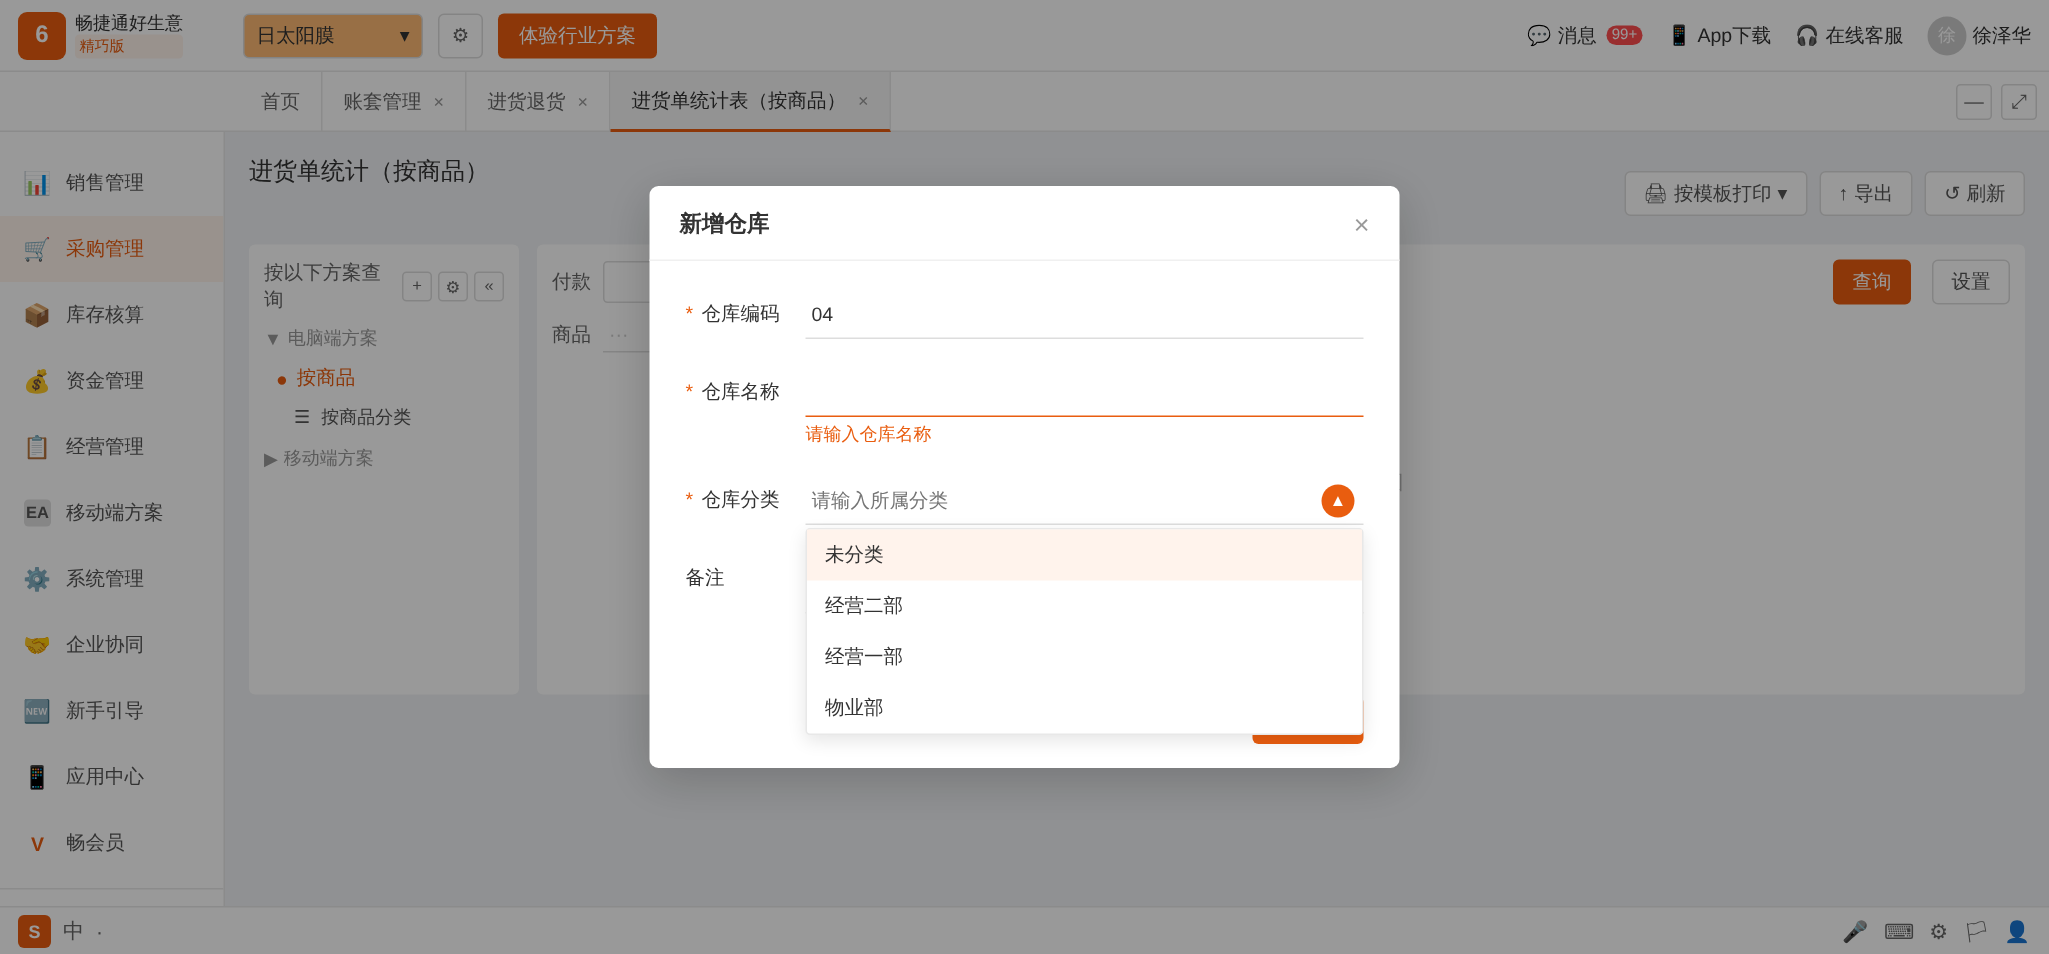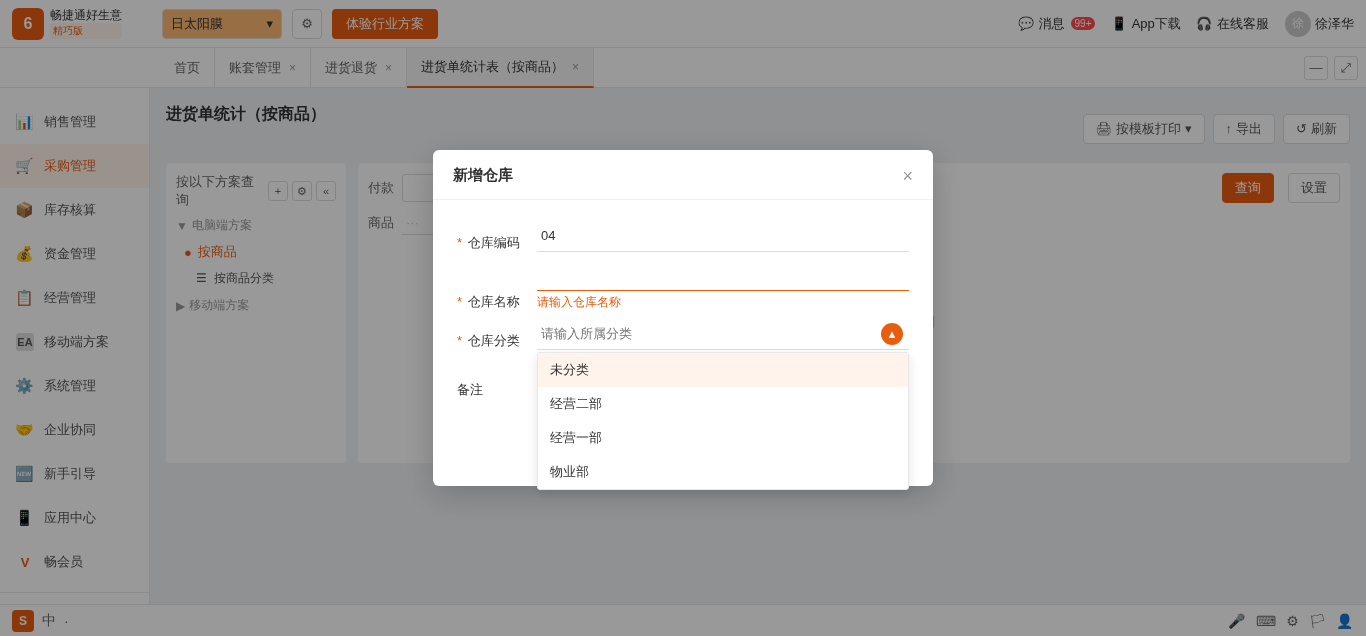--- a/index.html
+++ b/index.html
@@ -131,21 +131,21 @@
     .sidebar-bottom { position: absolute; bottom: 0; left: 0; right: 0; height: 44px; border-top: 1px solid #e8e8e8; display: flex; align-items: center; justify-content: space-around; padding: 0 8px; }
 
     
     .main-content {
       position: fixed;
       top: 88px; left: 150px; bottom: 0; right: 0;
       overflow: auto;
       background: #f0f2f5;
       padding: 16px;
     }
-    .page-title { font-size: 16px; font-weight: bold; color: #333; margin-bottom: 28px; }
+    .page-title { font-size: 16px; font-weight: normal; color: #333; margin-bottom: 28px; }
     .toolbar-btn {
       height: 30px;
       padding: 0 12px;
       border: 1px solid #ddd;
       border-radius: 4px;
       background: #fff;
       cursor: pointer;
       font-size: 13px;
       color: #555;
       display: flex; align-items: center; gap: 4px;
@@ -185,21 +185,21 @@
       z-index: 201;
     }
     .modal-header {
       padding: 16px 20px 14px;
       border-bottom: 1px solid #f0f0f0;
       display: flex; align-items: center; justify-content: space-between;
     }
     .modal-title { font-size: 15px; font-weight: bold; color: #333; }
     .modal-close { color: #999; cursor: pointer; font-size: 18px; line-height: 1; }
     .modal-body { padding: 20px 24px; }
-    .form-row { margin-bottom: 7px; display: flex; align-items: flex-end; }
+    .form-row { margin-bottom: 20px; display: flex; align-items: flex-start; }
     .form-label { width: 80px; font-size: 13px; color: #333; padding-top: 6px; flex-shrink: 0; }
     .form-label .required { color: #e95d0f; margin-right: 2px; }
     .form-field { flex: 1; }
     .form-input {
       width: 100%;
       height: 32px;
       border: none;
       border-bottom: 1px solid #ddd;
       outline: none;
       font-size: 13px;

